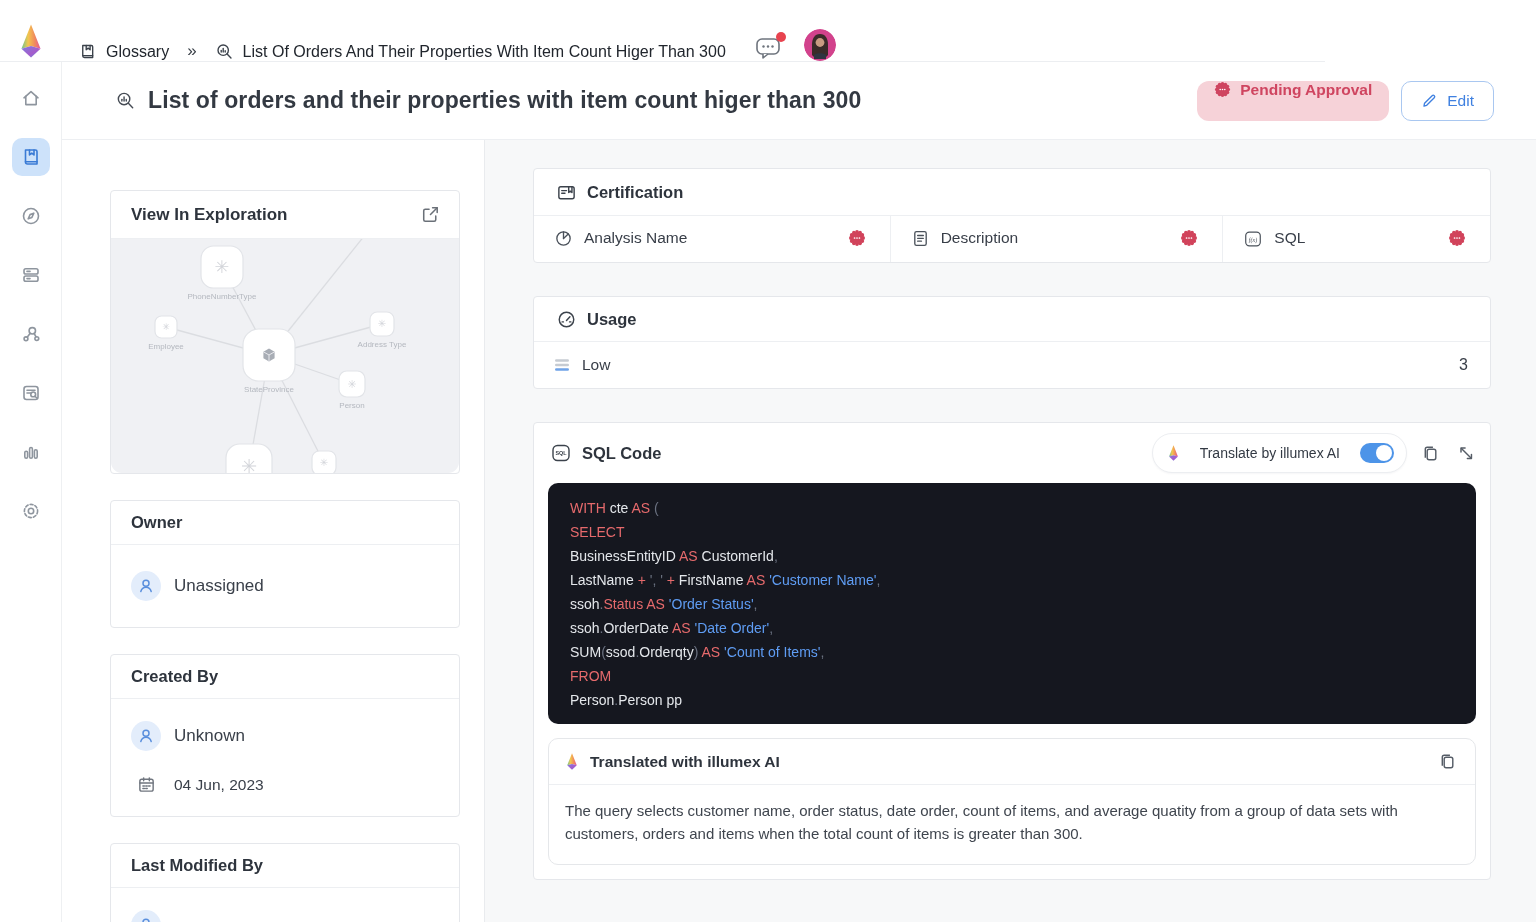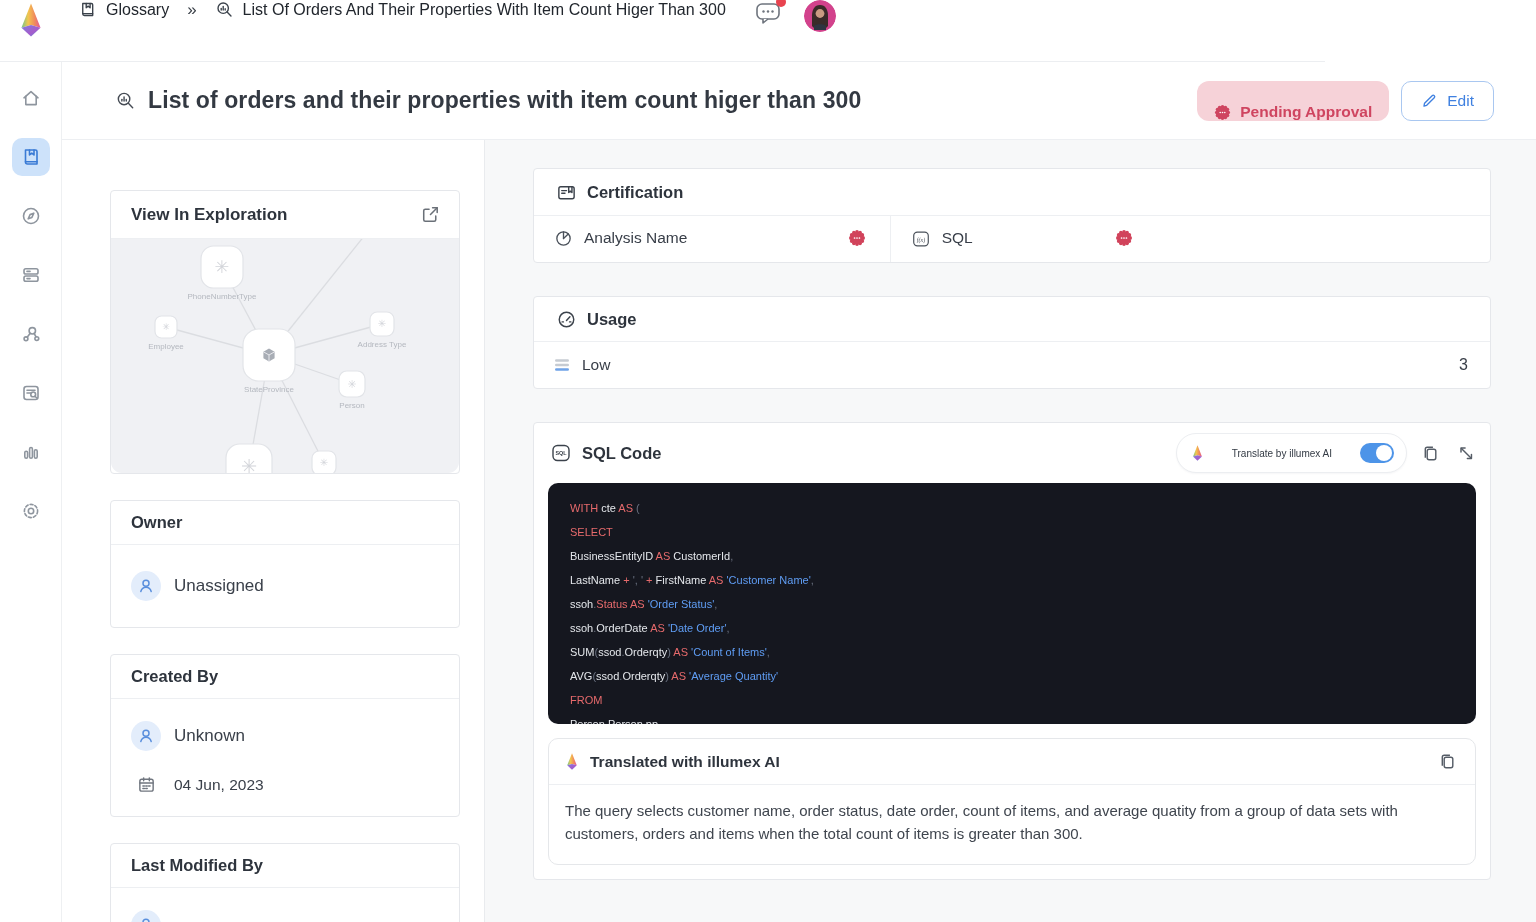--- a/index.html
+++ b/index.html
@@ -9,21 +9,21 @@
     background:#ffffff; color:#2e343d; position:relative; overflow:hidden;
     -webkit-font-smoothing:antialiased;
   }
   svg { display:block; }
   .stroke-ic { fill:none; stroke:#8e959e; stroke-width:1.6; stroke-linecap:round; stroke-linejoin:round; }
 
   
   .topbar {
     position:absolute; top:0; left:0; width:1325px; height:62px;
     background:#fff; border-bottom:1px solid #eceef1;
-    display:flex; align-items:flex-start; z-index:5;
+    display:flex; align-items:flex-end; z-index:5;
   }
   .logo-wrap { width:62px; display:flex; justify-content:center; }
   .crumb { display:flex; align-items:center; gap:9px; font-size:16px; color:#21262d; font-weight:500; cursor:pointer; }
   .crumb-sep { margin:0 18px; color:#3a4048; font-size:17px; }
   .search-pill {
     margin-left:auto; height:38px; border-radius:19px; background:#e9f0fc;
     display:flex; align-items:center; gap:10px; padding:0 20px 0 16px;
     color:#5d8ede; font-size:15.5px; cursor:pointer;
   }
   .chat-btn { position:relative; margin:0 22px 0 28px; cursor:pointer; }
@@ -43,21 +43,21 @@
   
   .page-head {
     position:absolute; top:62px; left:62px; width:1474px; height:78px;
     background:#fff; border-bottom:1px solid #edeff2;
     display:flex; align-items:center; padding:0 42px 0 53px;
   }
   .page-title-row { display:flex; align-items:center; gap:12px; }
   .page-title { font-size:23px; font-weight:bold; color:#333942; letter-spacing:.1px; }
   .head-right { margin-left:auto; display:flex; align-items:center; gap:12px; }
   .badge-pending {
-    display:flex; align-items:flex-end; gap:9px; background:#f6d2d8; color:#cf4560;
+    display:flex; align-items:flex-start; gap:9px; background:#f6d2d8; color:#cf4560;
     font-size:15.5px; font-weight:600; border-radius:12px; height:40px; padding:0 17px; cursor:pointer;
   }
   .btn-edit {
     display:flex; align-items:center; gap:9px; background:#fff; border:1px solid #a9c7f0;
     color:#3f80e0; font-size:15.5px; border-radius:10px; height:40px; padding:0 19px; cursor:pointer;
   }
 
   
   .left-panel {
     position:absolute; top:140px; left:62px; width:423px; height:782px;
@@ -99,31 +99,31 @@
   .cc1 { width:37.2%; } .cc2 { width:34.8%; } .cc3 { width:28%; }
 
   
   .usage-row { display:flex; align-items:center; gap:12px; padding:14px 22px 14px 20px; font-size:15.5px; color:#383e48; }
   .usage-count { margin-left:auto; font-size:16px; color:#383e48; }
 
   
   .sql-head { padding:10px 14px 10px 16px; }
   .sql-controls { margin-left:auto; display:flex; align-items:center; gap:14px; }
   .translate-pill {
-    display:flex; align-items:center; gap:28px; border:1px solid #eceef1; border-radius:20px;
-    height:40px; padding:0 12px 0 14px; font-size:10px; color:#333a44; background:#fff;
+    display:flex; align-items:center; gap:20px; border:1px solid #eceef1; border-radius:20px;
+    height:40px; padding:0 12px 0 14px; font-size:14px; color:#333a44; background:#fff;
     box-shadow:0 1px 2px rgba(20,30,50,.04);
   }
   .toggle { width:34px; height:20px; border-radius:10px; background:#4d94e8; position:relative; cursor:pointer; }
   .toggle-knob { position:absolute; top:2px; right:2px; width:16px; height:16px; border-radius:50%; background:#fff; }
   .icon-btn { cursor:pointer; color:#555c66; }
 
   .code-block {
     margin:0 14px; background:#15171f; border-radius:10px; height:241px; overflow:hidden;
-    padding:13px 22px; font-size:11px; line-height:24px; font-weight:500;
+    padding:13px 22px; font-size:14px; line-height:24px; font-weight:500;
   }
   .code-line { white-space:pre; }
   .tk-kw { color:#e66a6c; }
   .tk-id { color:#e4e7eb; }
   .tk-str { color:#5f9df4; }
   .tk-pun { color:#6a7180; }
 
   .trans-box { margin:14px; border:1px solid #e5e7ea; border-radius:10px; }
   .trans-head { display:flex; align-items:center; gap:11px; padding:12px 16px; border-bottom:1px solid #edeff2; }
   .trans-title { font-size:15.5px; font-weight:bold; color:#2e343d; }
@@ -448,20 +448,34 @@
             <circle cx="10" cy="10" r="7"></circle>
               <path d="M10 10 V3"></path>
               <path d="M10 10 L15 5.2"></path>
           </svg>
         </span>
         <span class="cert-label">Analysis Name</span>
         <svg class="cert-badge" width="18" height="18" viewBox="-10 -10 20 20">
             <use href="#rosette-g"></use>
           </svg>
       </div>
+      <div class="cert-cell cc2">
+        <span>
+          <svg width="19" height="19" viewBox="0 0 20 20" fill="none" stroke="#4a515a" stroke-width="1.4" stroke-linecap="round">
+            <rect x="4" y="2.8" width="12" height="14.4" rx="1.8"></rect>
+              <path d="M7 6.8 h6"></path>
+              <path d="M7 9.8 h6"></path>
+              <path d="M7 12.8 h4"></path>
+          </svg>
+        </span>
+        <span class="cert-label">Description</span>
+        <svg class="cert-badge" width="18" height="18" viewBox="-10 -10 20 20">
+            <use href="#rosette-g"></use>
+          </svg>
+      </div>
       <div class="cert-cell cc3">
         <span>
           <svg width="20" height="20" viewBox="0 0 22 22" fill="none" stroke="#4a515a" stroke-width="1.3">
             <rect x="3" y="3.5" width="16" height="15" rx="4"></rect>
             <text x="11" y="13.8" text-anchor="middle" font-size="6.6" font-style="italic" fill="#4a515a" stroke="none" font-family="Liberation Serif, serif">f(x)</text>
           </svg>
         </span>
         <span class="cert-label">SQL</span>
         <svg class="cert-badge" width="18" height="18" viewBox="-10 -10 20 20">
             <use href="#rosette-g"></use>
@@ -529,21 +543,20 @@
     </div>
 
     <div class="code-block">
         <div class="code-line"><span class="tk-kw">WITH</span><span class="tk-id"> cte </span><span class="tk-kw">AS</span><span class="tk-pun"> (</span></div>
         <div class="code-line"><span class="tk-kw">SELECT</span></div>
         <div class="code-line"><span class="tk-id">BusinessEntityID </span><span class="tk-kw">AS</span><span class="tk-id"> CustomerId</span><span class="tk-pun">,</span></div>
         <div class="code-line"><span class="tk-id">LastName </span><span class="tk-kw">+</span><span class="tk-pun"> ', ' </span><span class="tk-kw">+</span><span class="tk-id"> FirstName </span><span class="tk-kw">AS</span><span class="tk-id"> </span><span class="tk-str">'Customer Name'</span><span class="tk-pun">,</span></div>
         <div class="code-line"><span class="tk-id">ssoh</span><span class="tk-pun">.</span><span class="tk-kw">Status </span><span class="tk-kw">AS</span><span class="tk-id"> </span><span class="tk-str">'Order Status'</span><span class="tk-pun">,</span></div>
         <div class="code-line"><span class="tk-id">ssoh</span><span class="tk-pun">.</span><span class="tk-id">OrderDate </span><span class="tk-kw">AS</span><span class="tk-id"> </span><span class="tk-str">'Date Order'</span><span class="tk-pun">,</span></div>
         <div class="code-line"><span class="tk-id">SUM</span><span class="tk-pun">(</span><span class="tk-id">ssod</span><span class="tk-pun">.</span><span class="tk-id">Orderqty</span><span class="tk-pun">) </span><span class="tk-kw">AS</span><span class="tk-id"> </span><span class="tk-str">'Count of Items'</span><span class="tk-pun">,</span></div>
-        <div class="code-line"><span class="tk-id">AVG</span><span class="tk-pun">(</span><span class="tk-id">ssod</span><span class="tk-pun">.</span><span class="tk-id">Orderqty</span><span class="tk-pun">) </span><span class="tk-kw">AS</span><span class="tk-id"> </span><span class="tk-str">'Average Quantity'</span></div>
         <div class="code-line"><span class="tk-kw">FROM</span></div>
         <div class="code-line"><span class="tk-id">Person</span><span class="tk-pun">.</span><span class="tk-id">Person pp</span></div>
       </div>
 
     <div class="trans-box">
       <div class="trans-head">
         <svg width="14" height="19" viewBox="0 0 22 28">
             <use href="#prism-g"></use>
           </svg>
         <span class="trans-title">Translated with illumex AI</span>

